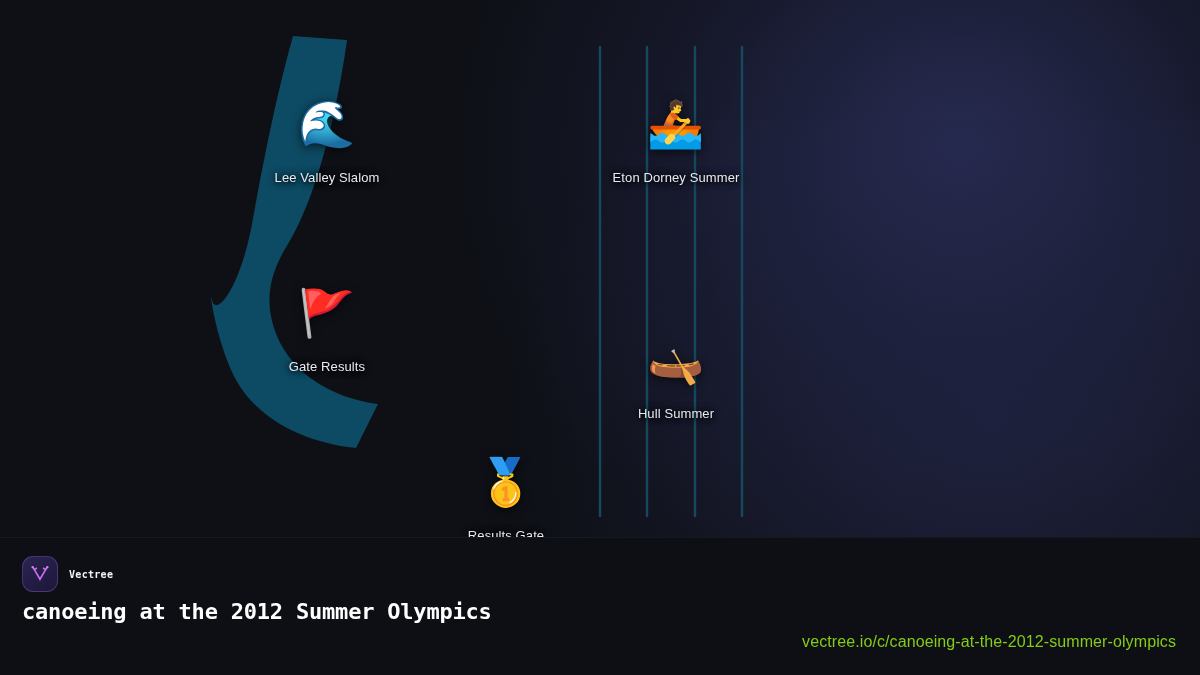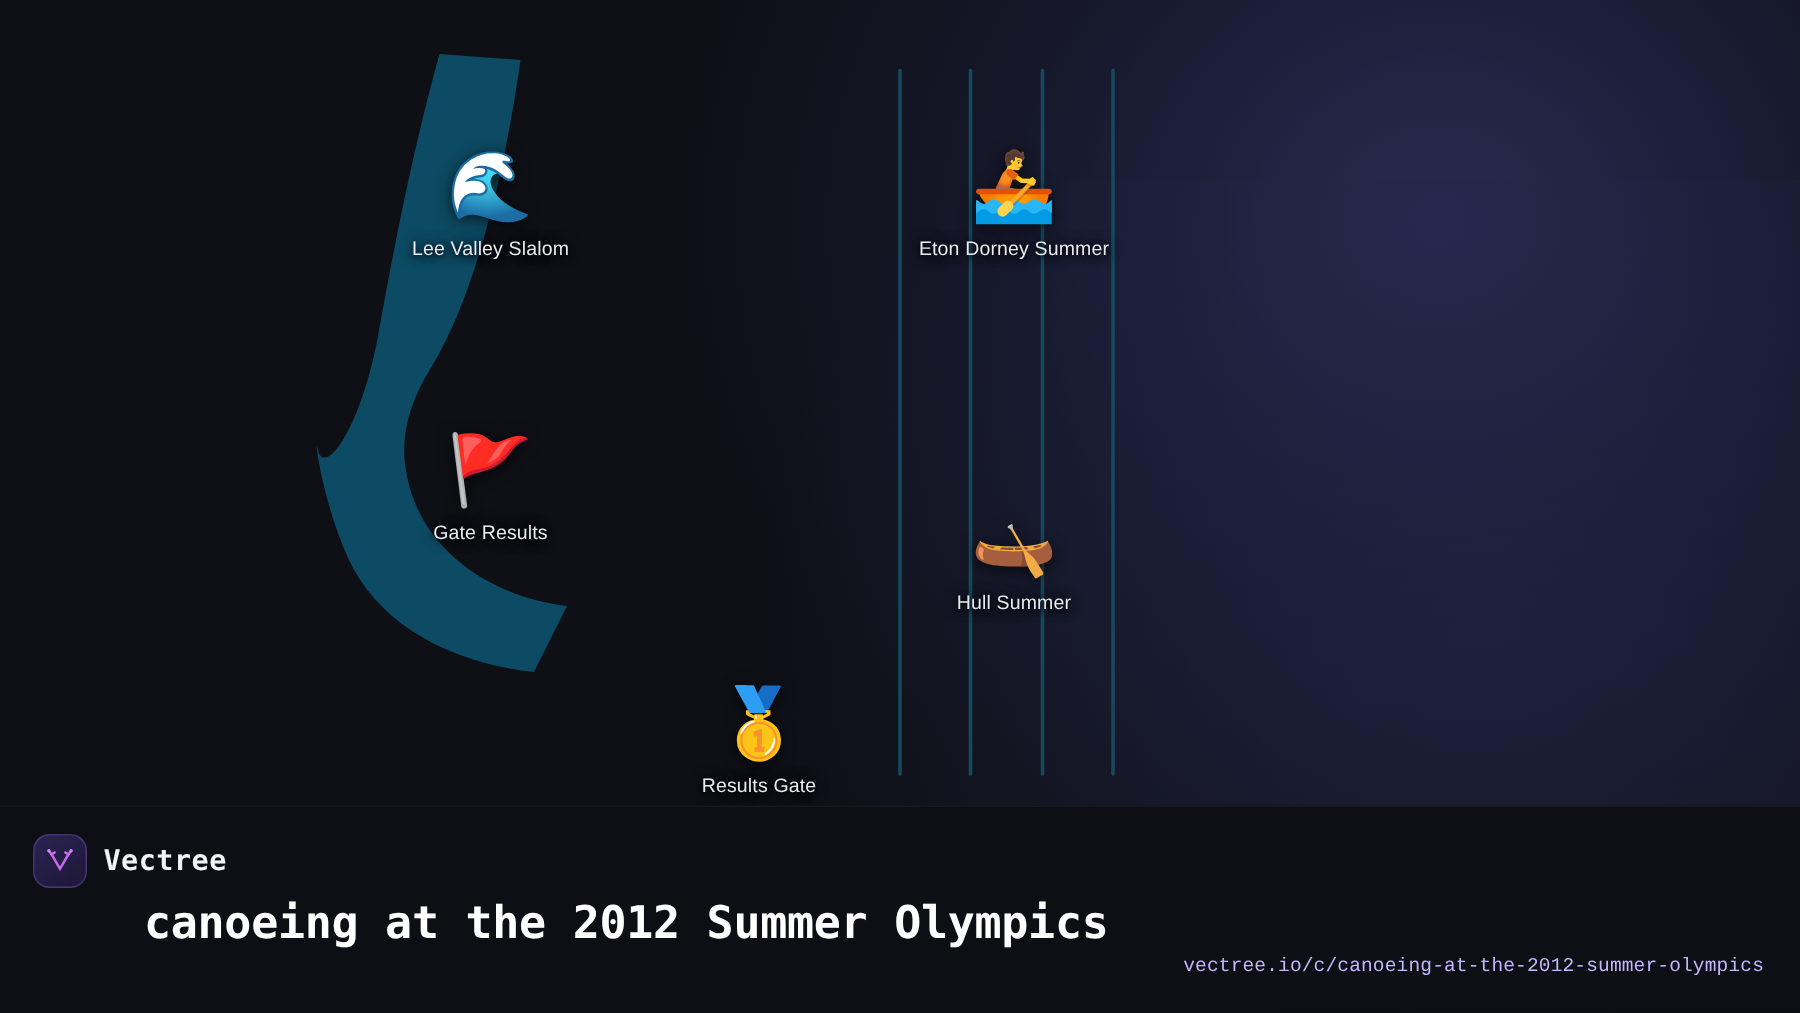--- a/index.html
+++ b/index.html
@@ -53,21 +53,21 @@
   }
   .node .emoji {
     font-size:46px;
     line-height:56px;
     display:block;
     height:56px;
     filter:drop-shadow(0 2px 5px rgba(0,0,0,.65));
   }
   .node .label {
     display:block;
-    margin-top:6px;
+    margin-top:18px;
     font-size:13px;
     color:#e8eaf0;
     letter-spacing:.1px;
     text-shadow:0 1px 4px rgba(0,0,0,.95), 0 0 9px rgba(0,0,0,.85);
     white-space:nowrap;
   }
 
   
   #footer {
     position:absolute;
@@ -84,43 +84,42 @@
   .brand-mark {
     width:36px; height:36px;
     border-radius:11px;
     background:linear-gradient(145deg, #2b2450 0%, #231c44 55%, #1d1838 100%);
     border:1px solid rgba(160,110,220,0.30);
     display:flex; align-items:center; justify-content:center;
     flex:0 0 auto;
   }
   .brand-name {
     font-family:"DejaVu Sans Mono", monospace;
-    font-size:19px;
+    font-size:10px;
     font-weight:700;
     color:#f2f3f7;
     letter-spacing:.3px;
   }
   #title {
     position:absolute;
-    left:39px; top:62px;
+    left:22px; top:62px;
     width:700px;
     font-family:"DejaVu Sans Mono", monospace;
-    font-size:30px;
+    font-size:22px;
     font-weight:700;
     line-height:1.08;
     color:#ffffff;
     letter-spacing:-.2px;
-    text-align:right;
   }
   #url {
     position:absolute;
     right:24px; bottom:24px;
-    font-family:Liberation Mono, monospace;
-    font-size:13px;
-    color:#c4b5fd;
+    font-family:Liberation Sans, sans-serif;
+    font-size:16px;
+    color:#84cc16;
     letter-spacing:.1px;
   }
 </style>
 </head>
 <body>
 
 <div id="stage">
 
   <div class="bg-layer">
     <div class="glow-a"></div>

